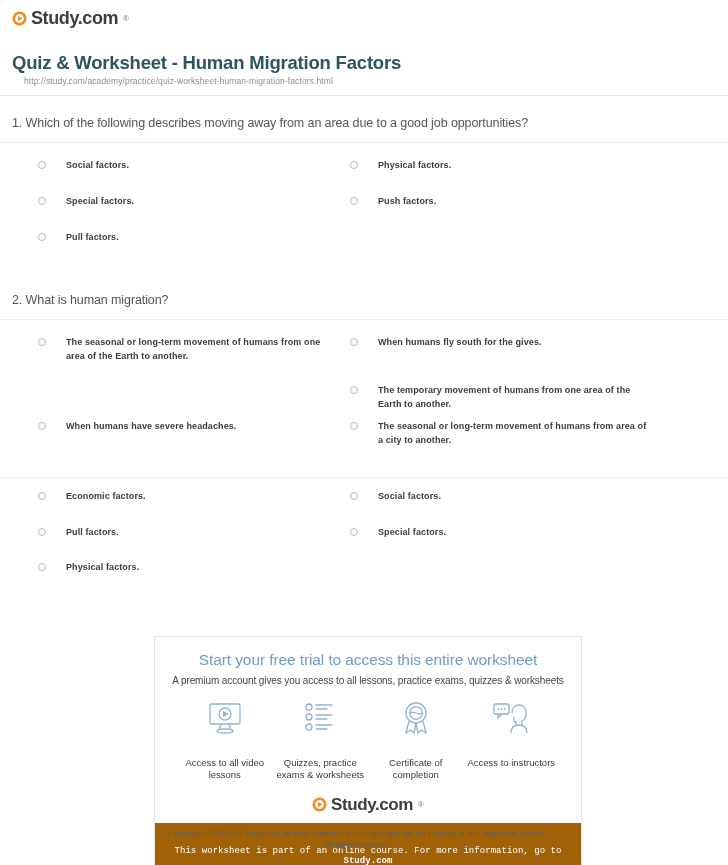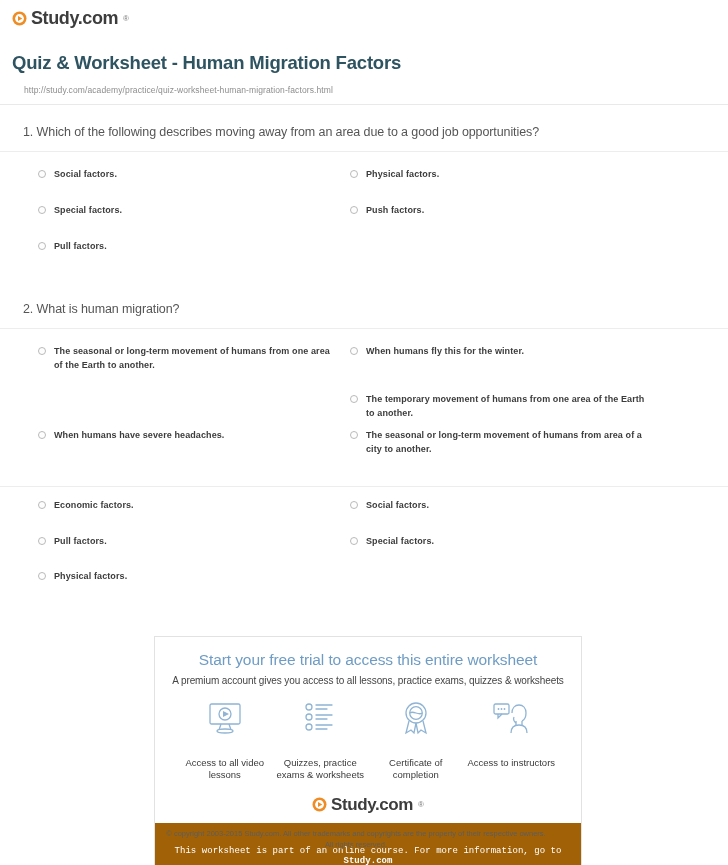--- a/index.html
+++ b/index.html
@@ -49,62 +49,61 @@
     font-size: 18.5px;
     font-weight: bold;
     color: #2e5361;
     letter-spacing: -0.2px;
     margin: 0;
     line-height: 1.15;
   }
   .page-url {
     font-size: 8.5px;
     color: #8d8d8d;
-    margin-top: 12px;
+    margin-top: 3px;
     letter-spacing: 0.1px;
     padding-left: 12px;
   }
   .rule {
     height: 1px;
     background: #e9e9e9;
     margin-top: 9px;
     width: 100%;
   }
 
   
   .questions { padding: 0; }
   .question-block { width: 100%; }
   .question-text {
     font-size: 12.5px;
     color: #555555;
     padding: 19px 12px 0 12px;
     line-height: 1.3;
     letter-spacing: -0.1px;
-    margin-left: 11px;
   }
   .question-rule {
     height: 1px;
     background: #ededed;
     margin-top: 11px;
   }
   .options {
     position: relative;
     padding: 0 12px;
   }
   .opt-col {
     position: absolute;
     width: 320px;
   }
   .opt-col.left  { left: 38px; }
   .opt-col.right { left: 350px; }
   .option {
     position: absolute;
     display: flex;
     align-items: flex-start;
-    gap: 8px;
+    gap: 20px;
     width: 300px;
   }
   .radio {
     flex: 0 0 8px;
     width: 8px; height: 8px;
     border: 1px solid #b9b9b9;
     border-radius: 50%;
     background: #fdfdfd;
     margin-top: 2px;
     box-shadow: inset 0 0 0 1px #ffffff;
@@ -252,21 +251,21 @@
             <span class="opt-label">The seasonal or long-term movement of humans from one area of the Earth to another.</span>
           </div>
           <div class="option" style="top: 84px;">
             <span class="radio"></span>
             <span class="opt-label">When humans have severe headaches.</span>
           </div>
         </div>
         <div class="opt-col right">
           <div class="option" style="top: 0px;">
             <span class="radio"></span>
-            <span class="opt-label">When humans fly this for the winter.</span>
+            <span class="opt-label">When humans fly south for the gives.</span>
           </div>
           <div class="option" style="top: 48px;">
             <span class="radio"></span>
             <span class="opt-label">The temporary movement of humans from one area of the Earth to another.</span>
           </div>
           <div class="option" style="top: 84px;">
             <span class="radio"></span>
             <span class="opt-label">The seasonal or long-term movement of humans from area of a city to another.</span>
           </div>
         </div>

